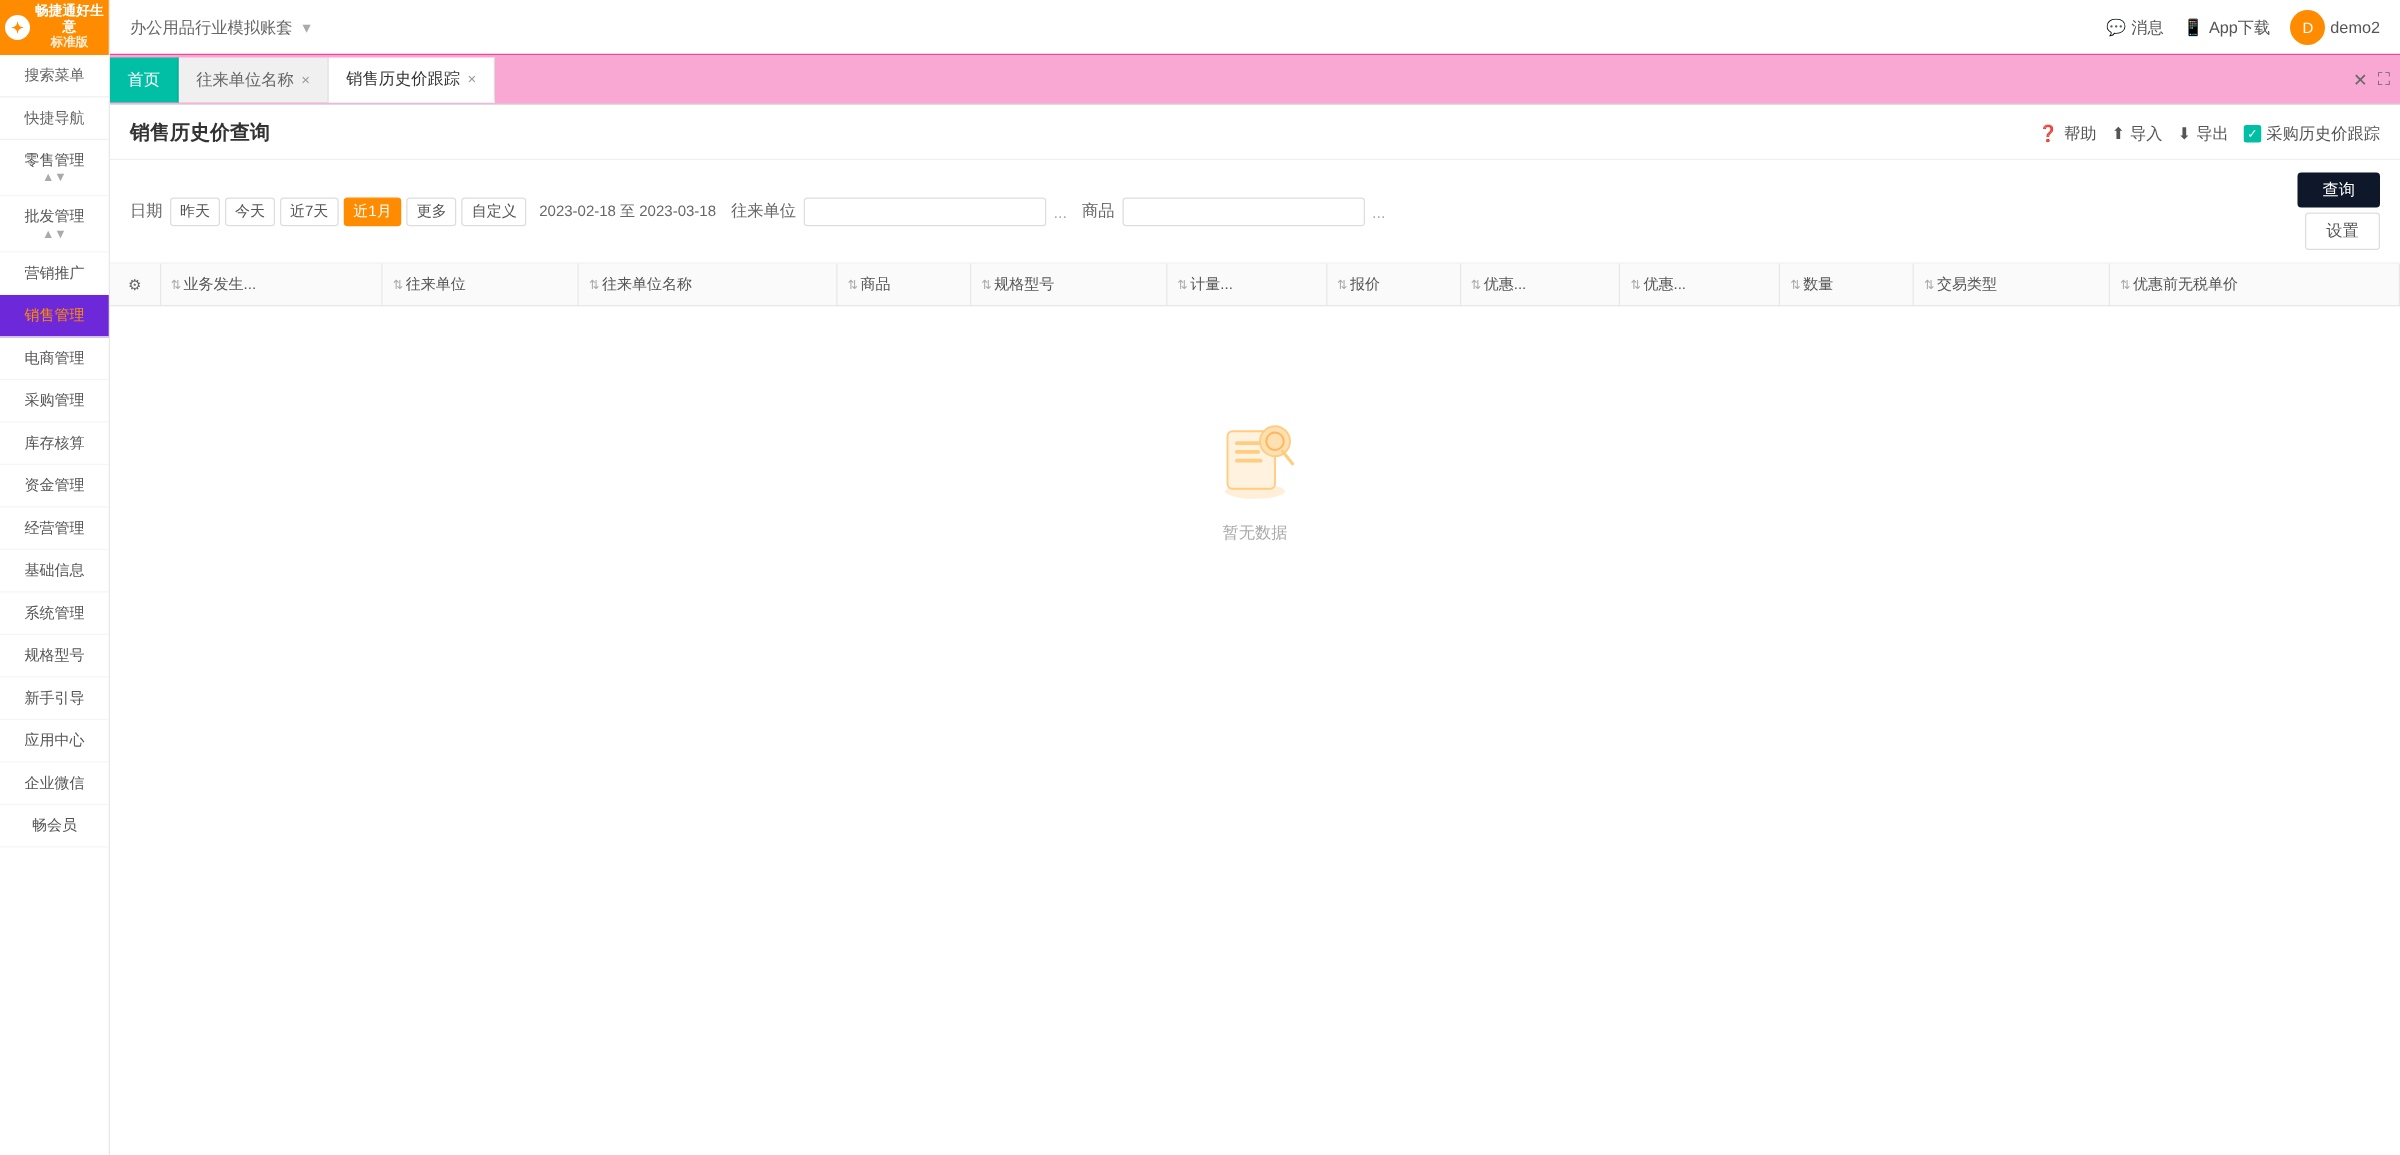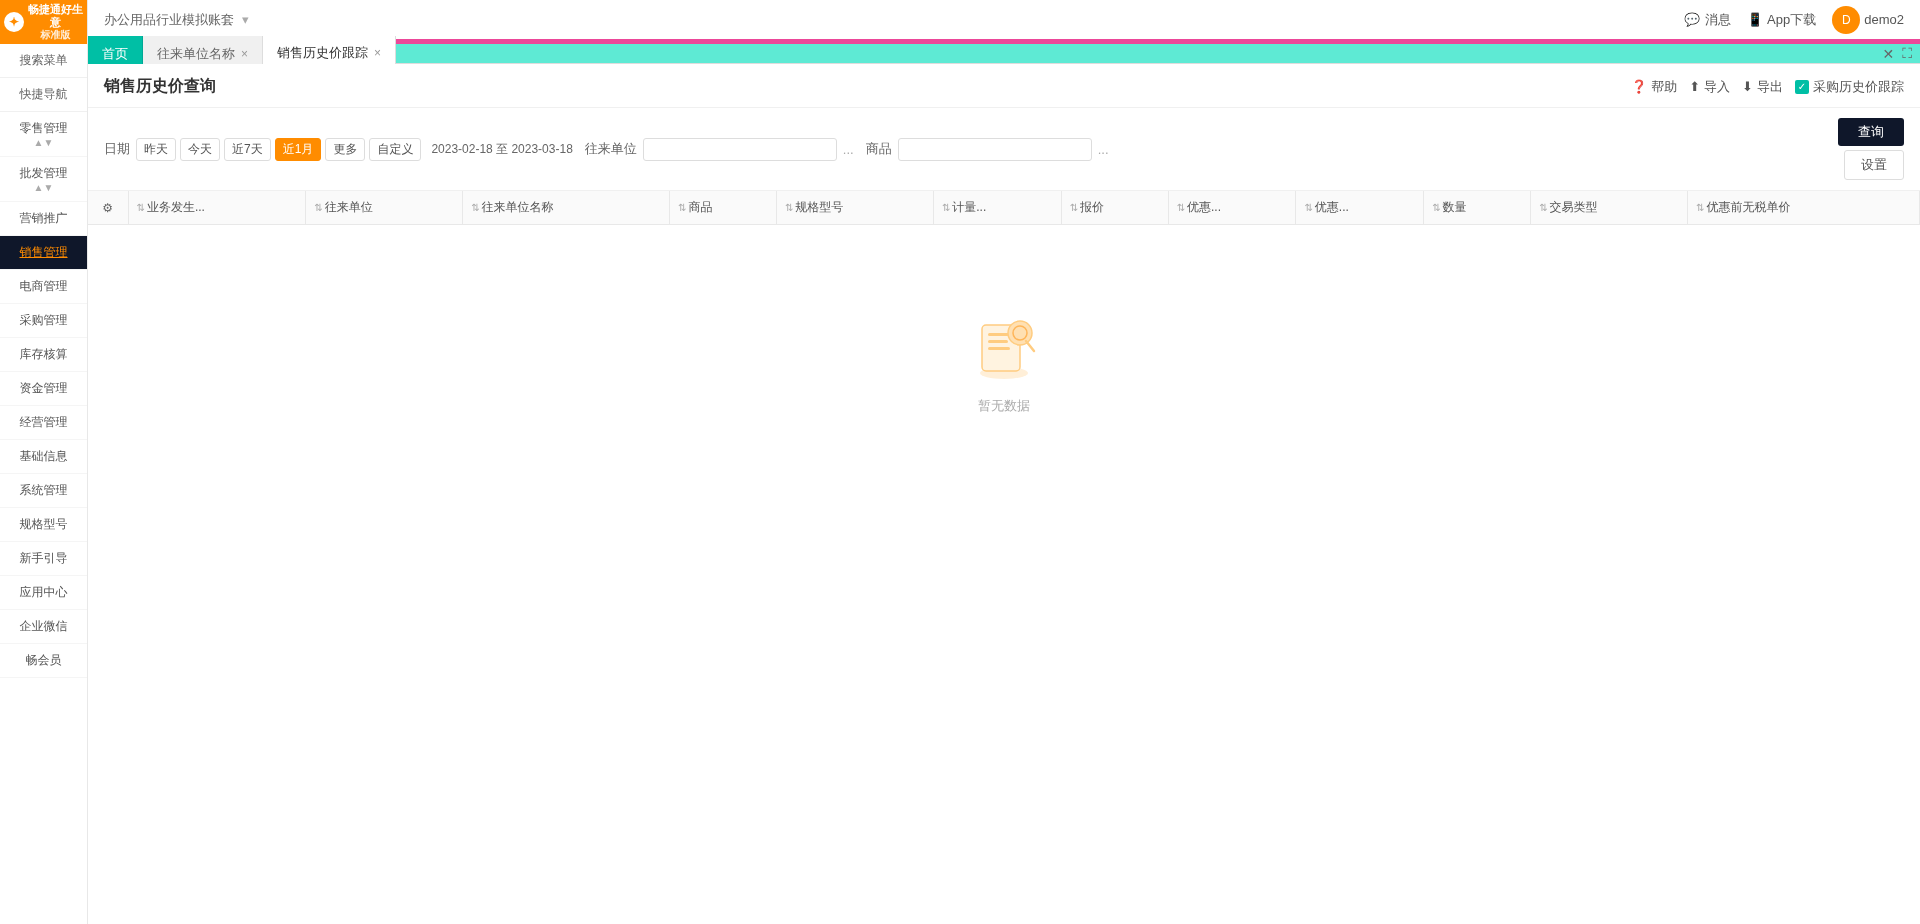--- a/index.html
+++ b/index.html
@@ -55,37 +55,37 @@
     .sidebar-item {
       display: flex;
       flex-direction: column;
       align-items: center;
       padding: 8px 4px;
       cursor: pointer;
       color: #555;
       font-size: 12px;
       border-bottom: 1px solid #f5f5f5;
     }
-    .sidebar-item.active { color: #ff8c00; background: #0f172a; text-decoration: underline; }
+    .sidebar-item.active { color: #ff8c00; background: #6d28d9; }
     .sidebar-item .item-arrow { font-size: 10px; color: #aaa; }
 
     
     .main {
       flex: 1;
       display: flex;
       flex-direction: column;
       height: 924px;
       overflow: hidden;
     }
 
     
     .topbar {
       height: 44px;
       background: #fff;
-      border-bottom: 5px solid #ec4899;
+      border-bottom: 1px solid #ec4899;
       display: flex;
       align-items: center;
       justify-content: space-between;
       padding: 0 16px;
       flex-shrink: 0;
     }
     .topbar-left {
       display: flex;
       align-items: center;
       gap: 8px;
@@ -102,24 +102,24 @@
     .topbar-right .user-avatar {
       width: 28px; height: 28px; border-radius: 50%; background: #ff8c00;
       display: flex; align-items: center; justify-content: center; color: #fff; font-size: 12px;
     }
     .topbar-right .action-item {
       display: flex; align-items: center; gap: 4px; cursor: pointer; color: #555;
     }
 
     
     .tabs-bar {
-      background: #5eead4;
-      display: flex;
-      align-items: center;
-      height: 20px;
+      background: #f9a8d4;
+      display: flex;
+      align-items: center;
+      height: 40px;
       flex-shrink: 0;
       border-bottom: 1px solid #ddd;
     }
     .tab {
       height: 36px;
       display: flex;
       align-items: center;
       padding: 0 14px;
       font-size: 13px;
       cursor: pointer;

